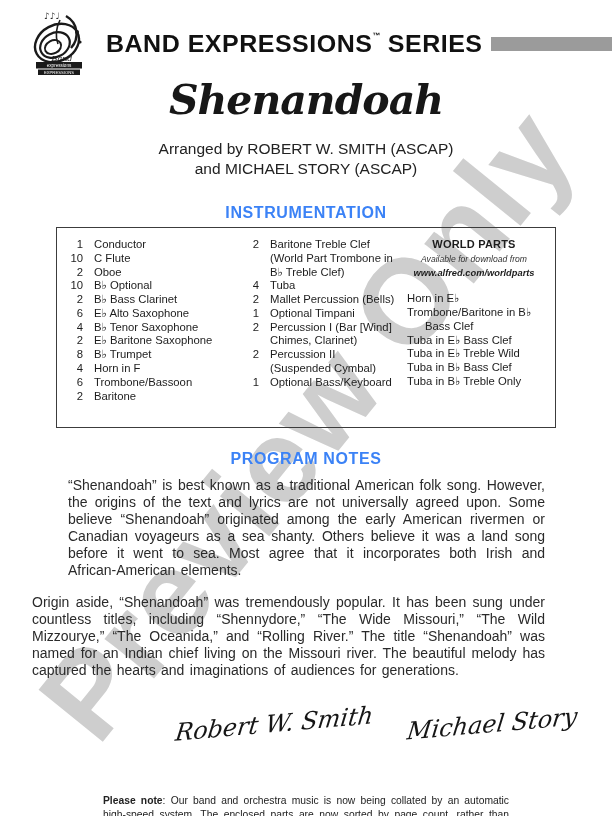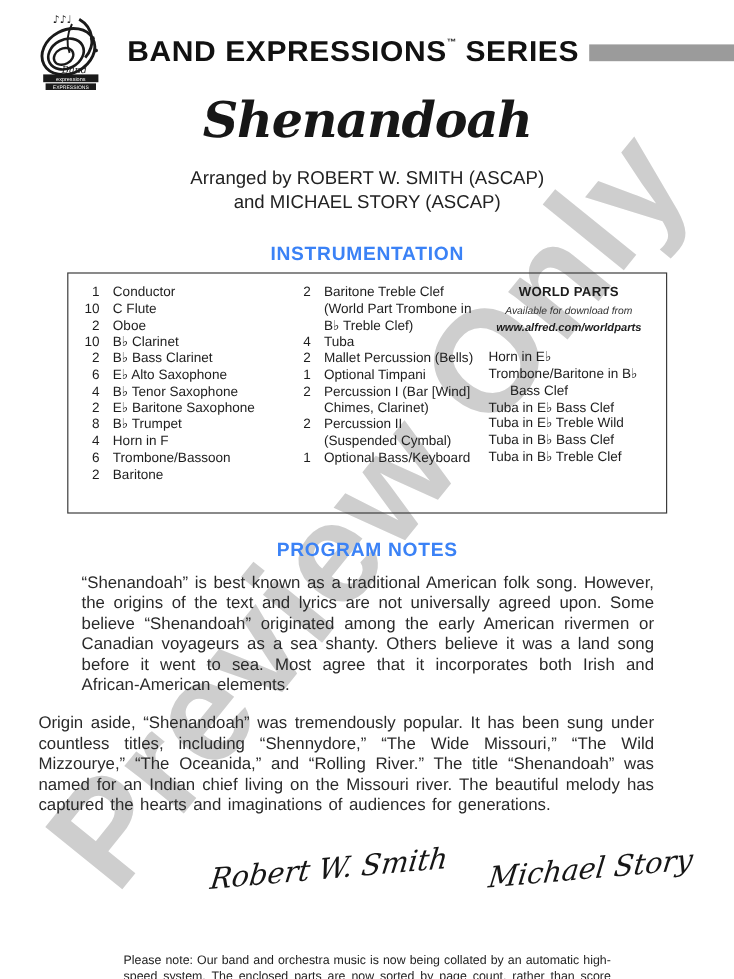--- a/index.html
+++ b/index.html
@@ -76,21 +76,21 @@
   .sig {
     font-family:"DejaVu Serif", serif; font-style:italic; font-size:24px;
     color:#161616; transform:rotate(-5deg) skewX(-12deg); white-space:nowrap;
   }
 
   
   .footer-note {
     width:406px; margin:56px auto 0 auto; font-size:10.3px;
     line-height:13.6px; text-align:justify; color:#222; word-spacing:0.5px;
   }
-  .footer-note b { font-weight:normal;margin-top:44px; }
+  .footer-note b { font-weight:bold;margin-top:44px; }
 </style>
 </head>
 <body>
 
 <div class="watermark">Preview Only</div>
 
 <div class="content">
 
   <div class="header">
     <svg class="be-logo" viewBox="0 0 74 66">
@@ -133,21 +133,21 @@
       <div class="inst-row">
           <span class="qty">10</span>
           <span class="iname">C Flute</span>
         </div>
       <div class="inst-row">
           <span class="qty">2</span>
           <span class="iname">Oboe</span>
         </div>
       <div class="inst-row">
           <span class="qty">10</span>
-          <span class="iname">B♭ Clarinet</span>
+          <span class="iname">B♭ Optional</span>
         </div>
       <div class="inst-row">
           <span class="qty">2</span>
           <span class="iname">B♭ Bass Clarinet</span>
         </div>
       <div class="inst-row">
           <span class="qty">6</span>
           <span class="iname">E♭ Alto Saxophone</span>
         </div>
       <div class="inst-row">
@@ -212,21 +212,21 @@
         <div class="wp-title">WORLD PARTS</div>
         <div class="wp-sub">Available for download from</div>
         <div class="wp-url">www.alfred.com/worldparts</div>
       </div>
       <div class="wp-items">
         <div class="wp-item">Horn in E♭</div>
         <div class="wp-item">Trombone/Baritone in B♭ Bass Clef</div>
         <div class="wp-item">Tuba in E♭ Bass Clef</div>
         <div class="wp-item">Tuba in E♭ Treble Wild</div>
         <div class="wp-item">Tuba in B♭ Bass Clef</div>
-        <div class="wp-item">Tuba in B♭ Treble Clef</div>
+        <div class="wp-item">Tuba in B♭ Treble Only</div>
       </div>
     </div>
   </div>
 
   <div class="section-heading pn-heading">PROGRAM NOTES</div>
   <p class="pn-para">“Shenandoah” is best known as a traditional American folk song.  However, the origins of the text and lyrics are not universally agreed upon.  Some believe “Shenandoah” originated among the early American rivermen or Canadian voyageurs as a sea shanty.  Others believe it was a land song before it went to sea.  Most agree that it incorporates both Irish and African-American elements.</p>
   <p class="pn-para">Origin aside, “Shenandoah” was tremendously popular.  It has been sung under countless titles, including “Shennydore,” “The Wide Missouri,” “The Wild Mizzourye,” “The Oceanida,” and “Rolling River.”  The title “Shenandoah” was named for an Indian chief living on the Missouri river.  The beautiful melody has captured the hearts and imaginations of audiences for generations.</p>
 
   <div class="signatures">
     <span class="sig">Robert W. Smith</span>

